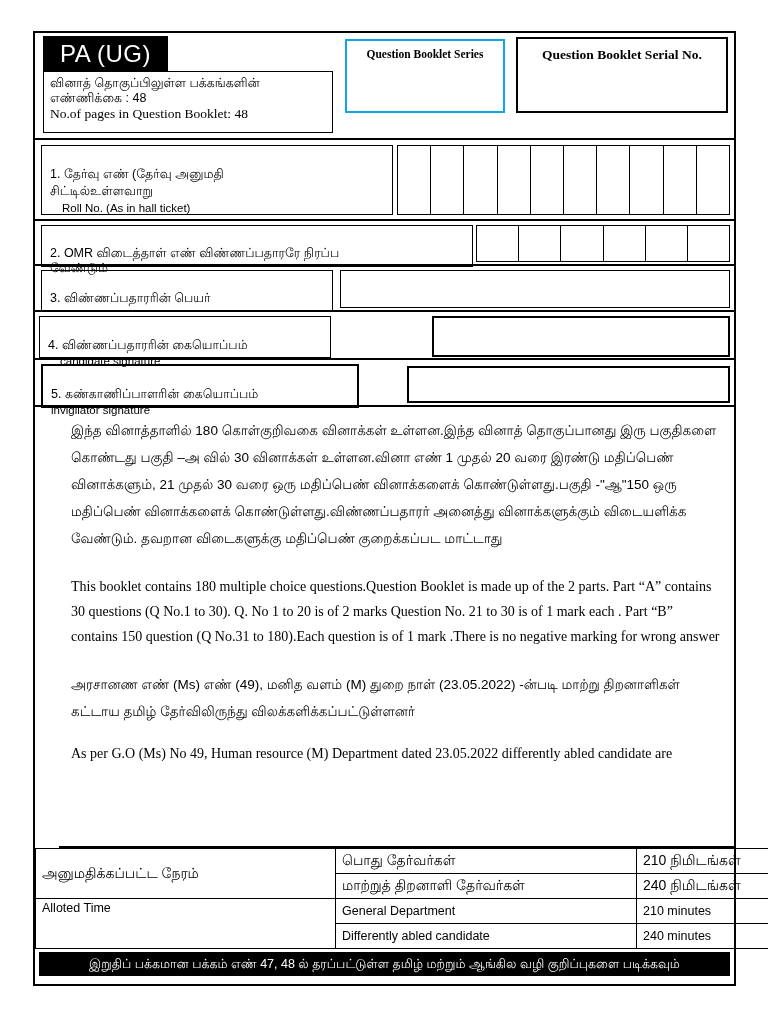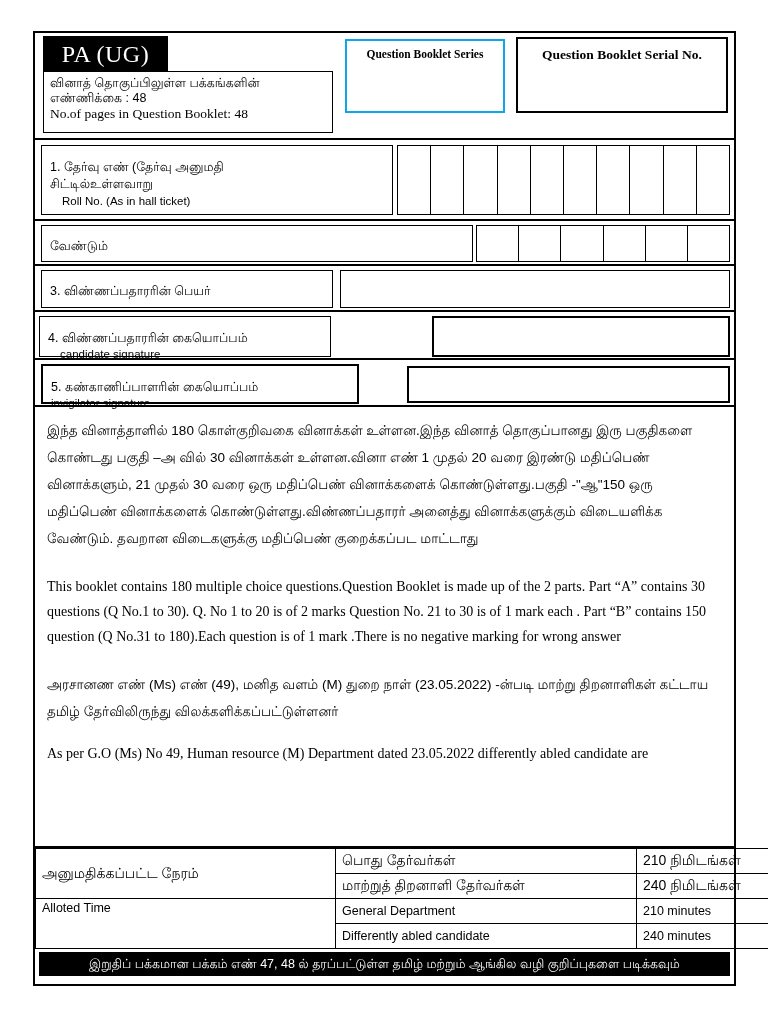--- a/index.html
+++ b/index.html
@@ -34,21 +34,21 @@
     box-sizing: border-box;
   }
   .pa-badge {
     position: absolute;
     left: 8px;
     top: 3px;
     width: 125px;
     height: 36px;
     background: #000;
     color: #fff;
-    font-family: Liberation Serif, serif;
+    font-family: Liberation Sans, sans-serif;
     font-size: 24px;
     line-height: 36px;
     text-align: center;
     letter-spacing: .5px;
   }
   .pages-box {
     position: absolute;
     left: 8px;
     top: 38px;
     width: 290px;
@@ -112,21 +112,21 @@
   .inner-box {
     position: absolute;
     border: 1px solid #000;
     box-sizing: border-box;
   }
 
   .lblbox {
     position: absolute;
     border: 1px solid #000;
     box-sizing: border-box;
-    padding: 13px 8px;
+    padding: 20px 8px;
   }
   .lblbox .t {
     font-family: "Liberation Sans", sans-serif;
     font-size: 12.5px;
     line-height: 17px;
   }
   .lblbox .e {
     font-family: "Liberation Sans", sans-serif;
     font-size: 11.5px;
     line-height: 16px;
@@ -146,20 +146,21 @@
     box-sizing: border-box;
   }
   .cellgrid .cell:last-child { border-right: none; }
 
   
   .instr {
     position: relative;
     box-sizing: border-box;
     border-bottom: 2px solid #000;
     padding: 10px 12px 8px 12px;
+    margin-left: 24px;
   }
   .p-ta {
     font-family: "Liberation Sans", sans-serif;
     font-size: 13.5px;
     line-height: 27px;
     margin: 0 0 0 0;
     text-align: left;
   }
   .p-en {
     font-family: "Liberation Serif", serif;
@@ -253,20 +254,21 @@
         <div class="cell"></div>
         <div class="cell"></div>
         <div class="cell"></div>
         <div class="cell"></div>
         <div class="cell"></div>
       </div>
   </div>
 
   <div class="sec" style="height:45px;">
     <div class="lblbox" style="left:6px; top:4px; width:432px; height:37px;">
+      <div class="t" style="line-height:15px;">2. OMR விடைத்தாள் எண் விண்ணப்பதாரரே நிரப்ப</div>
       <div class="t" style="line-height:15px;">வேண்டும்</div>
     </div>
     <div class="cellgrid" id="omr-grid" style="left:441px; top:4px; width:254px; height:37px;">
         <div class="cell"></div>
         <div class="cell"></div>
         <div class="cell"></div>
         <div class="cell"></div>
         <div class="cell"></div>
         <div class="cell"></div>
       </div>

